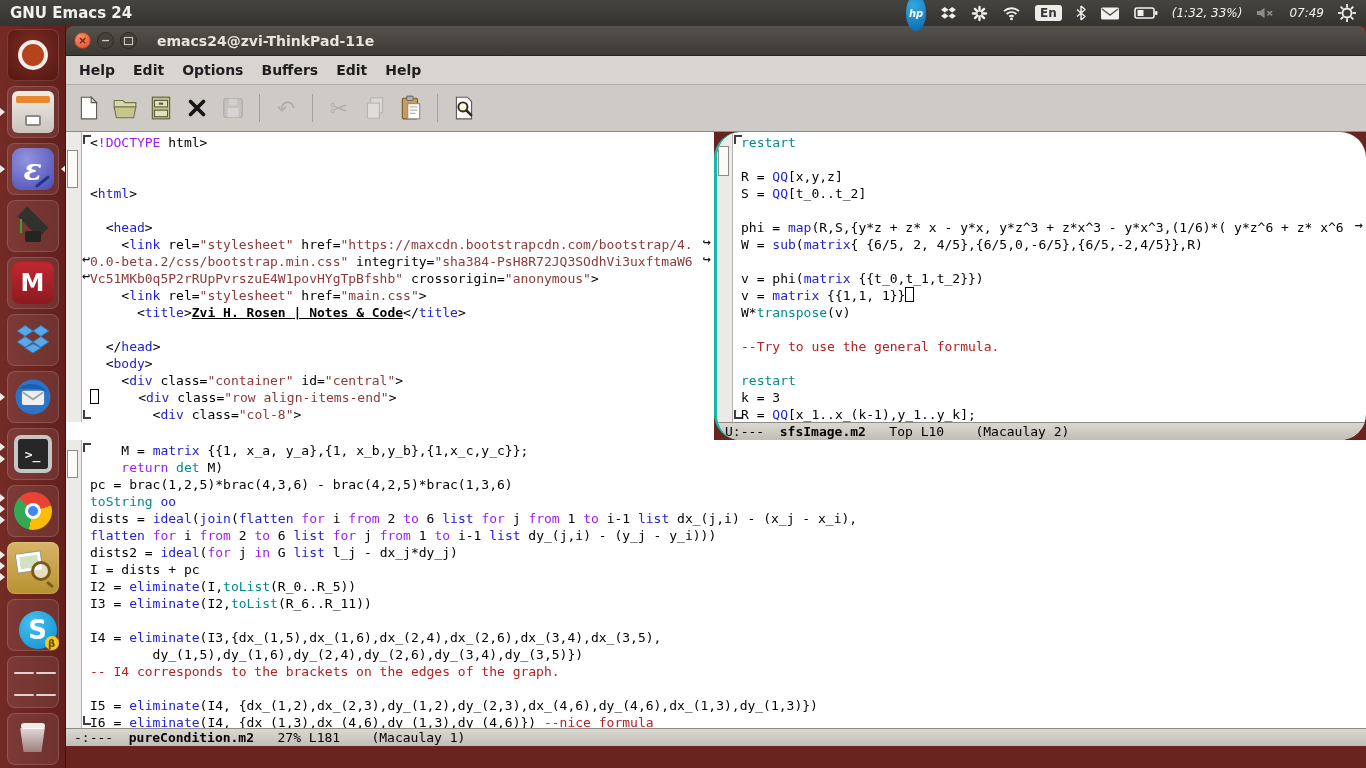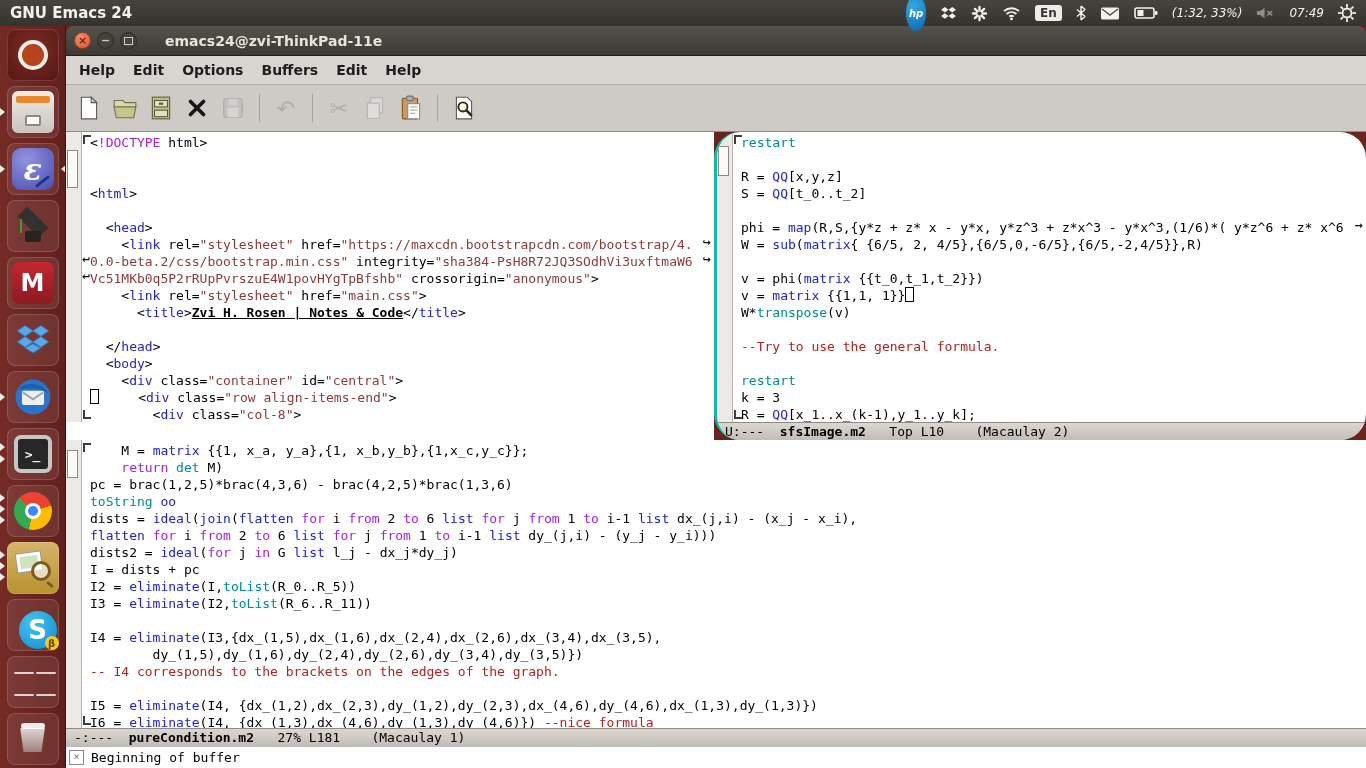--- a/index.html
+++ b/index.html
@@ -46,21 +46,21 @@
   .wsp span{border:1px solid rgba(255,255,255,.75);background:rgba(255,255,255,.10);border-radius:2px;}
   .trs-body{position:absolute;top:10px;left:7px;width:28px;height:24px;background:linear-gradient(rgba(255,255,255,.8),rgba(190,190,190,.55));clip-path:polygon(6% 0,94% 0,82% 100%,18% 100%);border-radius:3px;}
   .trs-lid{position:absolute;top:5px;left:9px;width:24px;height:6px;background:rgba(255,255,255,.9);border-radius:3px;}
   
   .frame{flex:1;display:flex;flex-direction:column;height:742px;min-width:0;}
   .titlebar{height:30px;background:linear-gradient(#56534d,#3b3934);border-radius:8px 8px 0 0;display:flex;align-items:center;padding:0 8px;gap:6px;border-bottom:1px solid #26241f;box-sizing:border-box;}
   .wbtn{width:17px;height:17px;border-radius:50%;display:inline-flex;align-items:center;justify-content:center;font:bold 11px/1 "DejaVu Sans",sans-serif;box-sizing:border-box;}
   .wbtn.close{background:radial-gradient(circle at 35% 30%,#f59068,#dd4e32);color:#6e2410;border:1px solid #9e3a20;}
   .wbtn.mini,.wbtn.maxi{background:#45423c;color:#cfcbc2;border:1px solid #2b2924;}
   .wbtn.maxi span{width:7px;height:6px;border:1px solid #cfcbc2;display:block;}
-  .wtitle{color:#e8e4dc;font-weight:bold;font-size:14px;margin-left:22px;}
+  .wtitle{color:#e8e4dc;font-weight:bold;font-size:14px;margin-left:14px;}
   .menubar{height:28px;background:#d8d4d0;border-bottom:1px solid #aeaaa4;display:flex;align-items:center;padding-left:4px;}
   .mitem{font:bold 14px "DejaVu Sans",sans-serif;color:#1e1e1e;padding:3px 9px;}
   .toolbar{height:46px;background:#cecac5;border-bottom:1px solid #8f8b85;display:flex;align-items:center;padding-left:8px;gap:6px;}
   .tbtn{width:30px;height:30px;display:inline-flex;align-items:center;justify-content:center;}
   .tbtn svg{width:26px;height:26px;}
   .tbtn.dis{opacity:.45;filter:grayscale(1);}
   .tsep{width:1px;height:28px;background:#a5a19b;margin:0 5px;}
   .tglyph{font:22px "DejaVu Sans",sans-serif;color:#8e8c86;}
   
   .tsplit{display:flex;height:308px;}
@@ -387,19 +387,15 @@
       <div class="ewin" id="win-bottom">
         <div class="gutter">
             <div class="thumb" style="top: 10px; height: 28px;"></div>
           </div>
         <div class="tbi"></div>
         <div class="bbi"></div>
         <div class="code"><div class="cl"><span>    M = </span><span class="f">matrix</span><span> {{1, x_a, y_a},{1, x_b,y_b},{1,x_c,y_c}};</span></div><div class="cl"><span>    </span><span class="k">return</span><span> </span><span class="b">det</span><span> M)</span></div><div class="cl"><span>pc = brac(1,2,5)*brac(4,3,6) - brac(4,2,5)*brac(1,3,6)</span></div><div class="cl"><span class="b">toString</span><span> </span><span class="f">oo</span></div><div class="cl"><span>dists = </span><span class="f">ideal</span><span>(</span><span class="f">join</span><span>(</span><span class="f">flatten</span><span> </span><span class="k">for</span><span> i </span><span class="k">from</span><span> 2 </span><span class="k">to</span><span> 6 </span><span class="f">list</span><span> </span><span class="k">for</span><span> j </span><span class="k">from</span><span> 1 </span><span class="k">to</span><span> i-1 </span><span class="f">list</span><span> dx_(j,i) - (x_j - x_i),</span></div><div class="cl"><span class="f">flatten</span><span> </span><span class="k">for</span><span> i </span><span class="k">from</span><span> 2 </span><span class="k">to</span><span> 6 </span><span class="f">list</span><span> </span><span class="k">for</span><span> j </span><span class="k">from</span><span> 1 </span><span class="k">to</span><span> i-1 </span><span class="f">list</span><span> dy_(j,i) - (y_j - y_i)))</span></div><div class="cl"><span>dists2 = </span><span class="f">ideal</span><span>(</span><span class="k">for</span><span> j </span><span class="k">in</span><span> G </span><span class="f">list</span><span> l_j - dx_j*dy_j)</span></div><div class="cl"><span>I = dists + pc</span></div><div class="cl"><span>I2 = </span><span class="f">eliminate</span><span>(I,</span><span class="b">toList</span><span>(R_0..R_5))</span></div><div class="cl"><span>I3 = </span><span class="f">eliminate</span><span>(I2,</span><span class="b">toList</span><span>(R_6..R_11))</span></div><div class="cl"></div><div class="cl"><span>I4 = </span><span class="f">eliminate</span><span>(I3,{dx_(1,5),dx_(1,6),dx_(2,4),dx_(2,6),dx_(3,4),dx_(3,5),</span></div><div class="cl"><span>        dy_(1,5),dy_(1,6),dy_(2,4),dy_(2,6),dy_(3,4),dy_(3,5)})</span></div><div class="cl"><span class="c">-- I4 corresponds to the brackets on the edges of the graph.</span></div><div class="cl"></div><div class="cl"><span>I5 = </span><span class="f">eliminate</span><span>(I4, {dx_(1,2),dx_(2,3),dy_(1,2),dy_(2,3),dx_(4,6),dy_(4,6),dx_(1,3),dy_(1,3)})</span></div><div class="cl"><span>I6 = </span><span class="f">eliminate</span><span>(I4, {dx_(1,3),dx_(4,6),dy_(1,3),dy_(4,6)}) </span><span class="c">--nice formula</span></div></div>
         <div class="modeline"><span>-:---  </span><span class="mlname">pureCondition.m2</span><span>   27% L181    (Macaulay 1)</span></div>
       </div>
 
-      <div class="echo">
-        <span class="mini-glyph"></span>
-        <span>Beginning of buffer</span>
-      </div>
     </div>
   </div>
 </div>
 
 </body></html>

